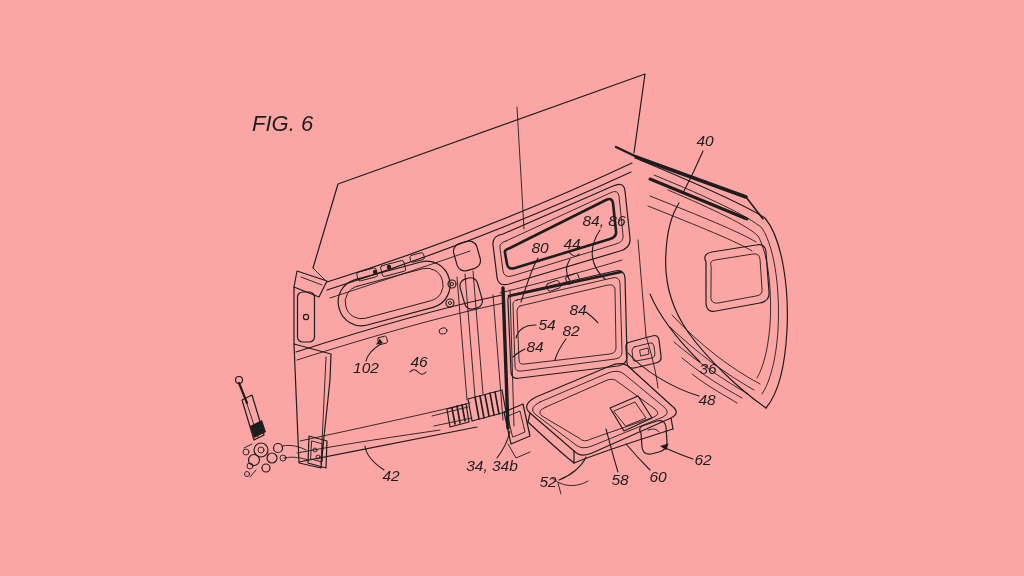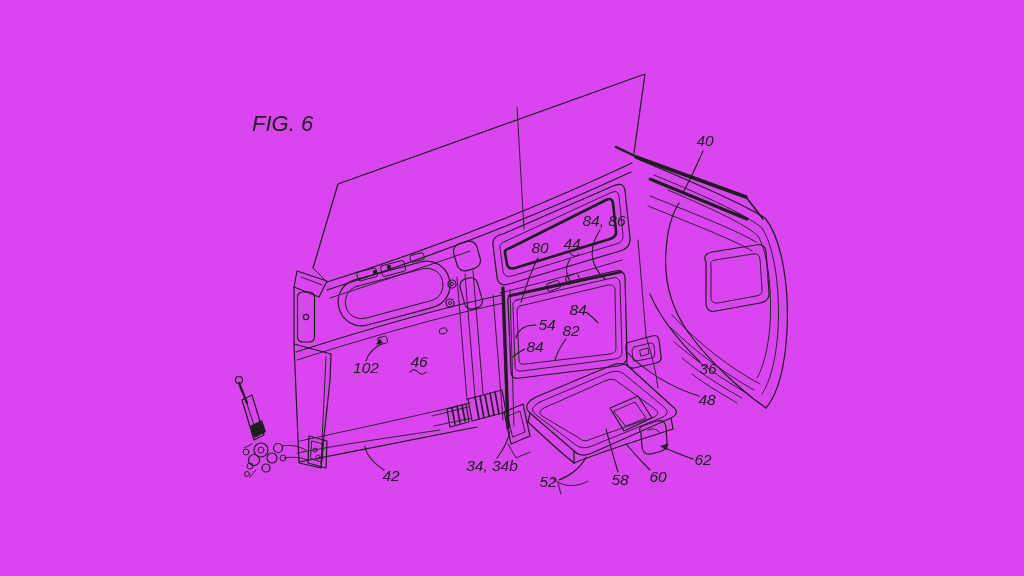--- a/index.html
+++ b/index.html
@@ -1,16 +1,16 @@
 <!DOCTYPE html>
 <html><head>
 <meta charset="utf-8">
 <style>
   html,body{margin:0;padding:0;background:#fff;}
-  .page{position:relative;width:1024px;height:576px;background:#d946ef;overflow:hidden;
+  .page{position:relative;width:1024px;height:576px;background:#fca5a5;overflow:hidden;
         font-family:"Liberation Sans",sans-serif;}
   svg{position:absolute;left:0;top:0;}
   .ln{fill:none;stroke:#1d1d1d;stroke-width:1.2;stroke-linecap:round;stroke-linejoin:round;}
   .fine{stroke-width:0.9;}
   .mid{stroke-width:1.6;}
   .thick{stroke-width:2.6;}
   .rail{stroke-width:3.6;}
   .fill-dark{fill:#1d1d1d;stroke:none;}
   .lead{fill:none;stroke:#1d1d1d;stroke-width:1.1;stroke-linecap:round;}
   .ref{font:italic 15.5px "Liberation Sans",sans-serif;fill:#1d1d1d;}

